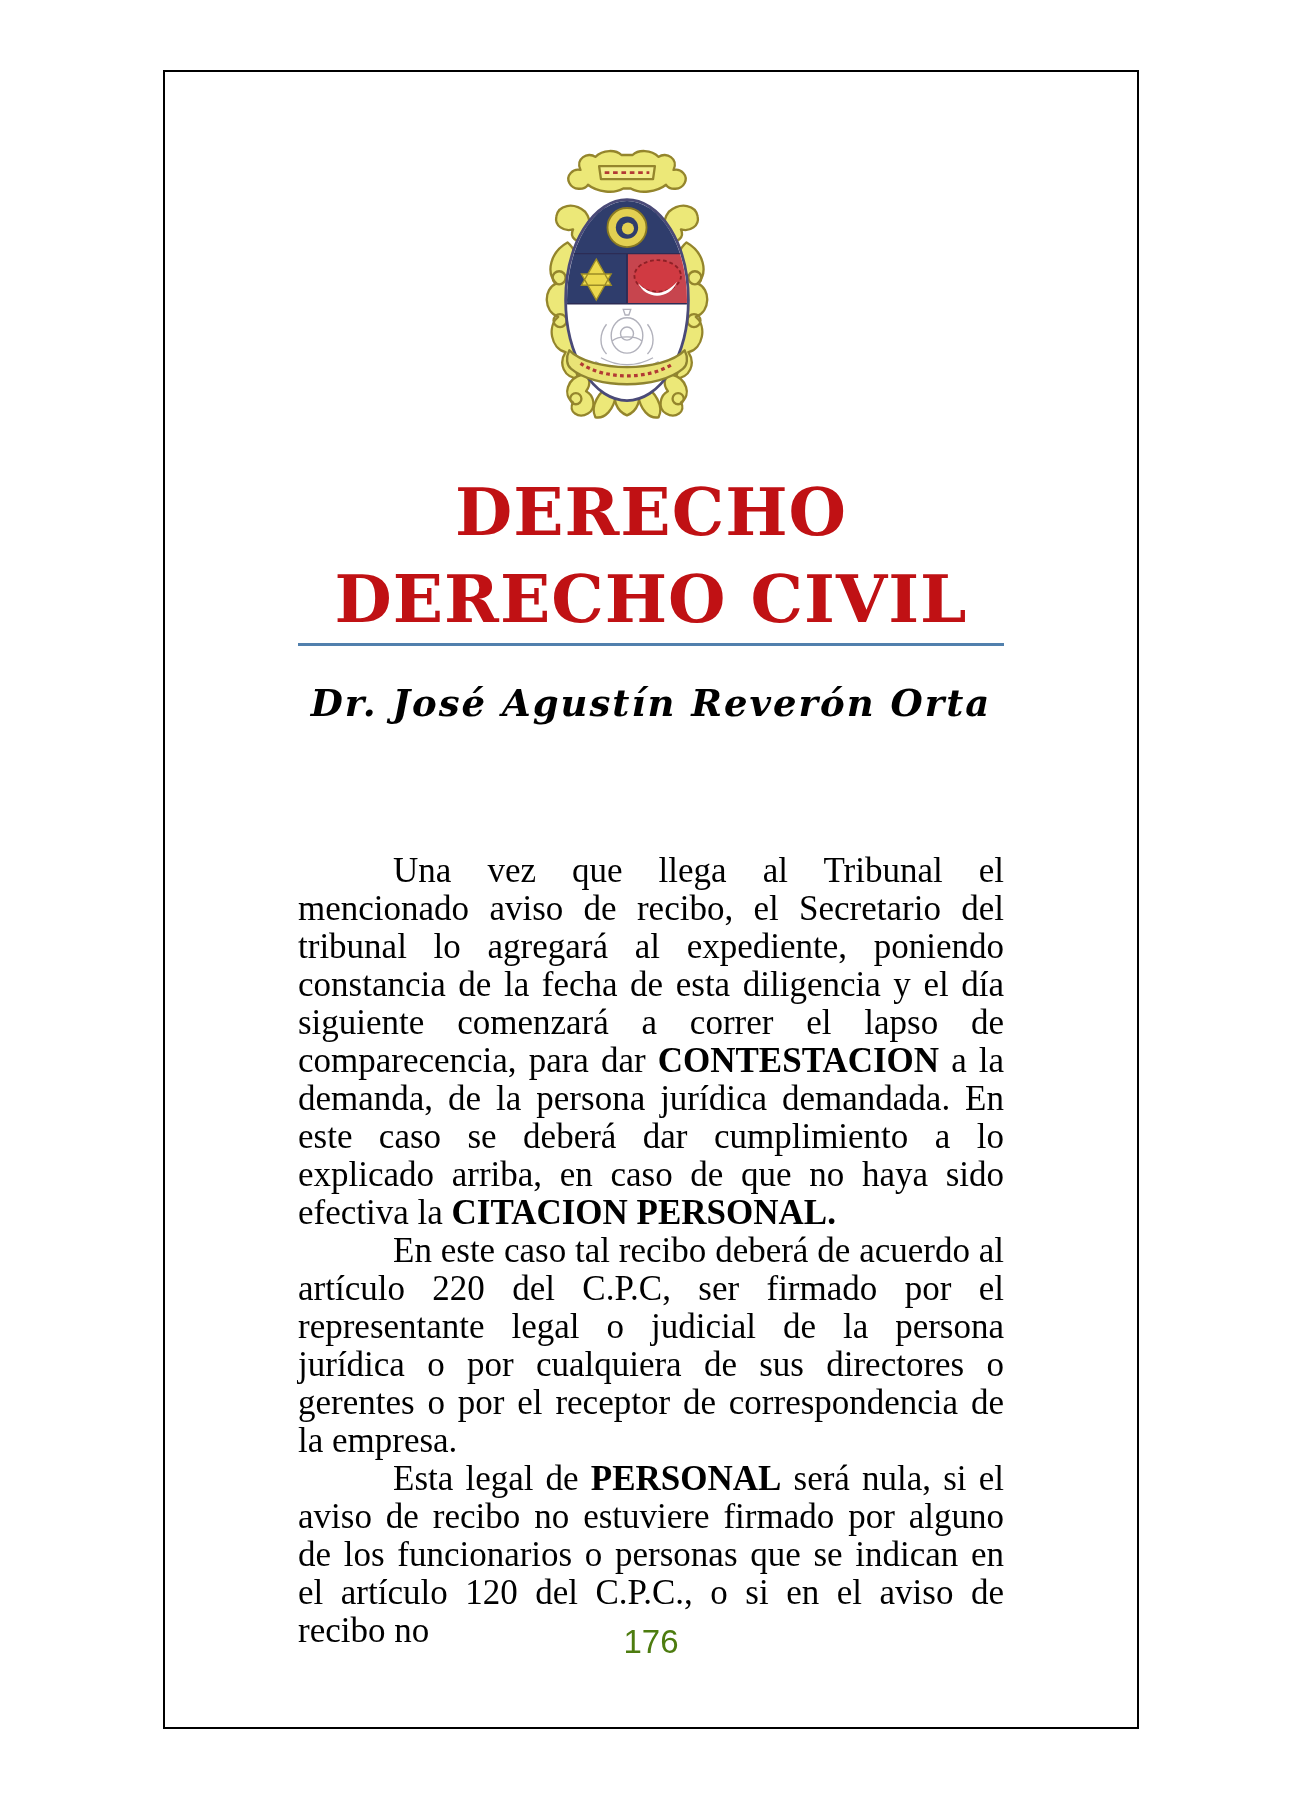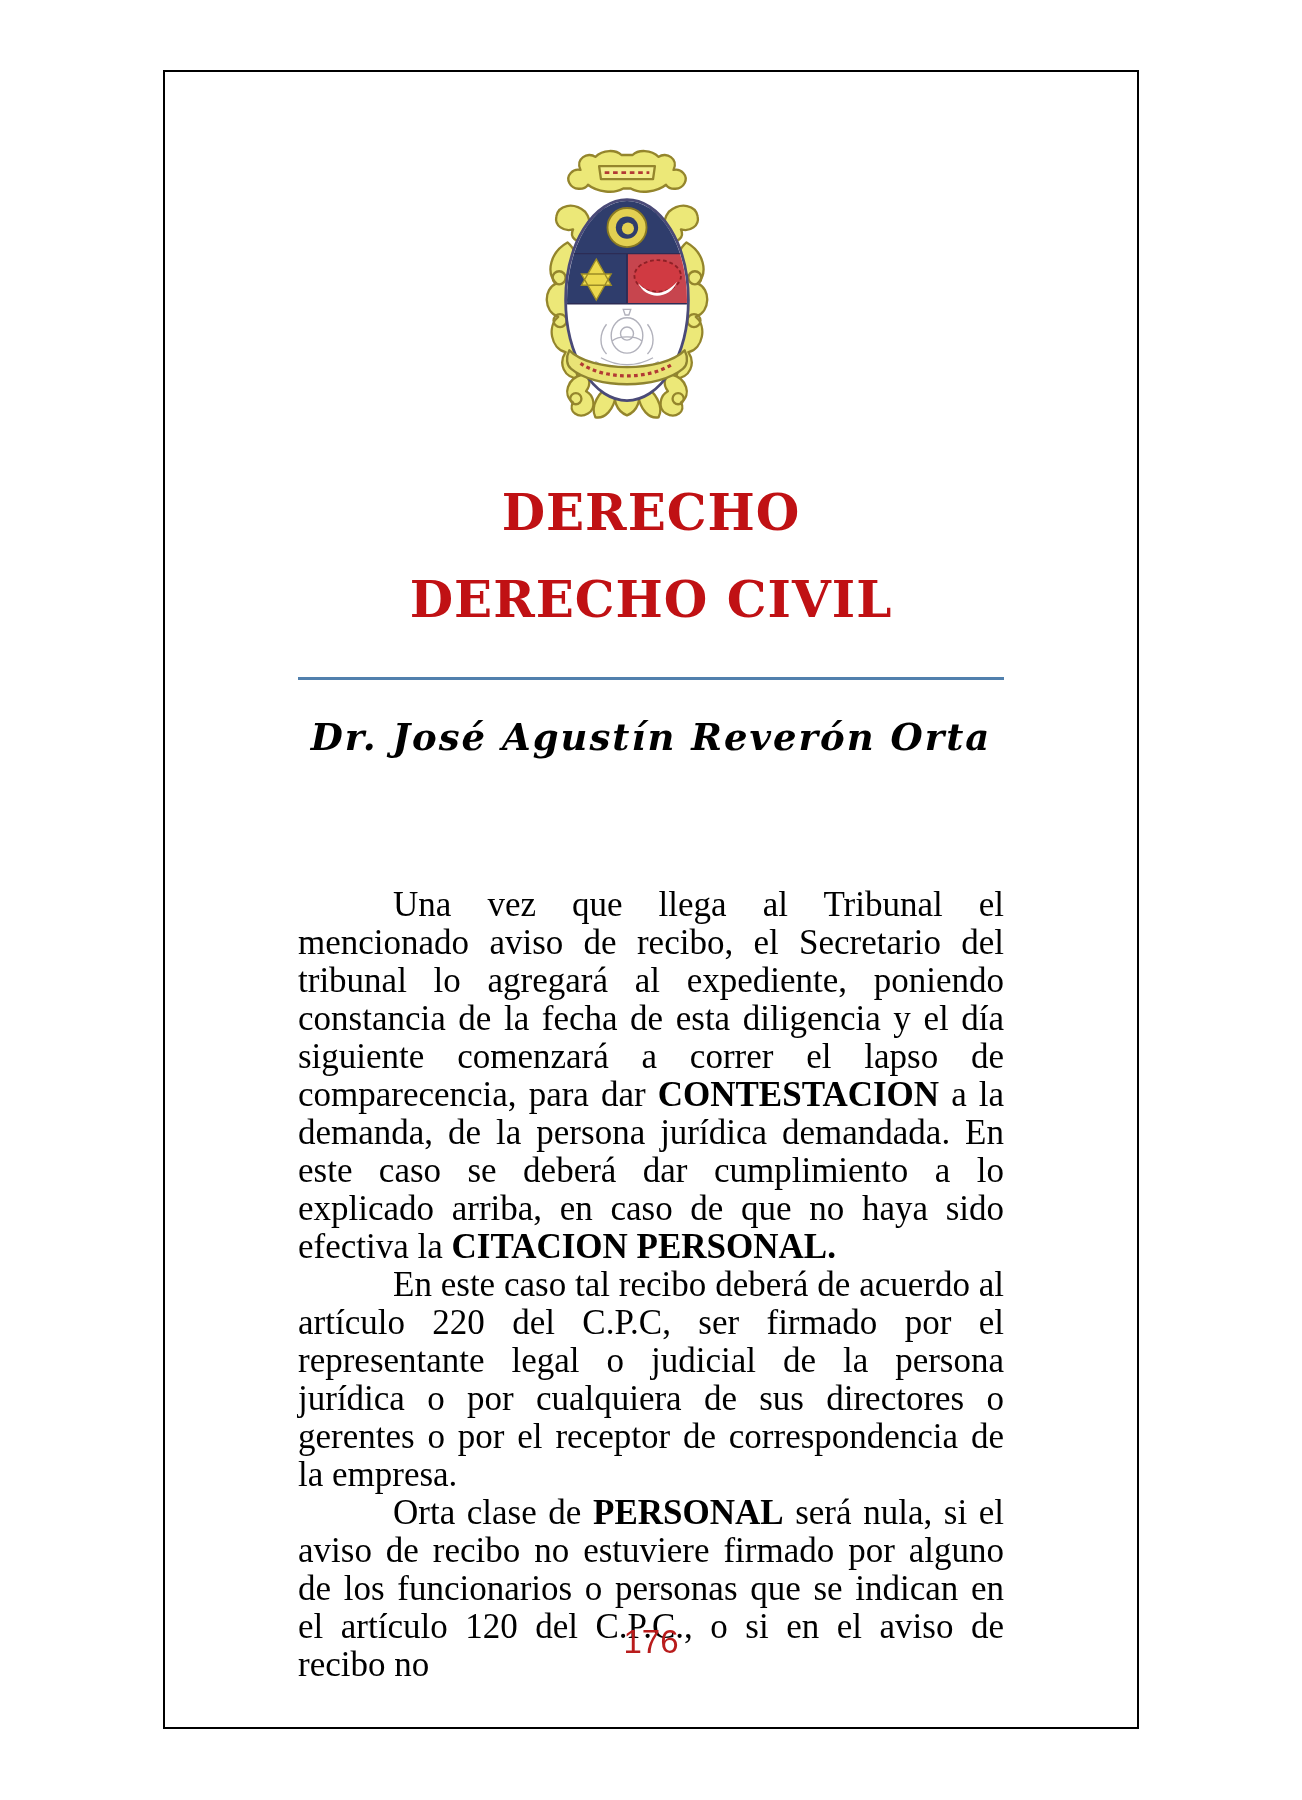--- a/index.html
+++ b/index.html
@@ -32,24 +32,23 @@
     text-align: center;
   }
   .crest-wrap svg {
     transform: translateX(-24px);
   }
   .title-block {
     margin-top: 44px;
     text-align: center;
     font-family: "DejaVu Serif", "Liberation Serif", serif;
     font-weight: bold;
-    font-size: 50px;
+    font-size: 66px;
     line-height: 87px;
     color: #c01114;
-    padding-bottom: 34px;
     border-bottom: 3px solid #5180ad;
     letter-spacing: 1px;
   }
   .author-line {
     margin-top: 36px;
     text-align: center;
     font-family: "DejaVu Serif", "Liberation Serif", serif;
     font-weight: bold;
     font-style: italic;
     font-size: 37px;
@@ -72,21 +71,21 @@
     font-weight: bold;
   }
   .page-number {
     position: absolute;
     bottom: 66px;
     left: 0;
     width: 100%;
     text-align: center;
     font-family: "Liberation Sans", sans-serif;
     font-size: 33px;
-    color: #b91c1c;
+    color: #4d7c0f;
   }
 </style>
 </head>
 <body>
 
 <div class="page-frame">
   <div class="content-column">
 
     <div class="crest-wrap">
       <svg width="186" height="279" viewBox="0 0 200 300" xmlns="http://www.w3.org/2000/svg">
@@ -157,19 +156,19 @@
     <div class="title-block">
       <div>DERECHO</div>
       <div>DERECHO CIVIL</div>
     </div>
 
     <div class="author-line">Dr. José Agustín Reverón Orta</div>
 
     <div class="body-text">
       <p><span>Una vez que llega al Tribunal el mencionado aviso de recibo, el Secretario del tribunal lo agregará al expediente, poniendo constancia de la fecha de esta diligencia y el día siguiente comenzará a correr el lapso de comparecencia, para dar </span><span class="bold">CONTESTACION</span><span> a la demanda, de la persona jurídica demandada. En este caso se deberá dar cumplimiento a lo explicado arriba, en caso de que no haya sido efectiva la </span><span class="bold">CITACION PERSONAL.</span></p>
       <p><span>En este caso tal recibo deberá de acuerdo al artículo 220 del C.P.C, ser firmado por el representante legal o judicial de la persona jurídica o por cualquiera de sus directores o gerentes o por el receptor de correspondencia de la empresa.</span></p>
-      <p><span>Orta clase de </span><span class="bold">PERSONAL</span><span> será nula, si el aviso de recibo no estuviere firmado por alguno de los funcionarios o personas que se indican en el artículo 120 del C.P.C., o si en el aviso de recibo no</span></p>
+      <p><span>Esta legal de </span><span class="bold">PERSONAL</span><span> será nula, si el aviso de recibo no estuviere firmado por alguno de los funcionarios o personas que se indican en el artículo 120 del C.P.C., o si en el aviso de recibo no</span></p>
     </div>
 
     <div class="page-number">176</div>
 
   </div>
 </div>
 
 </body></html>

